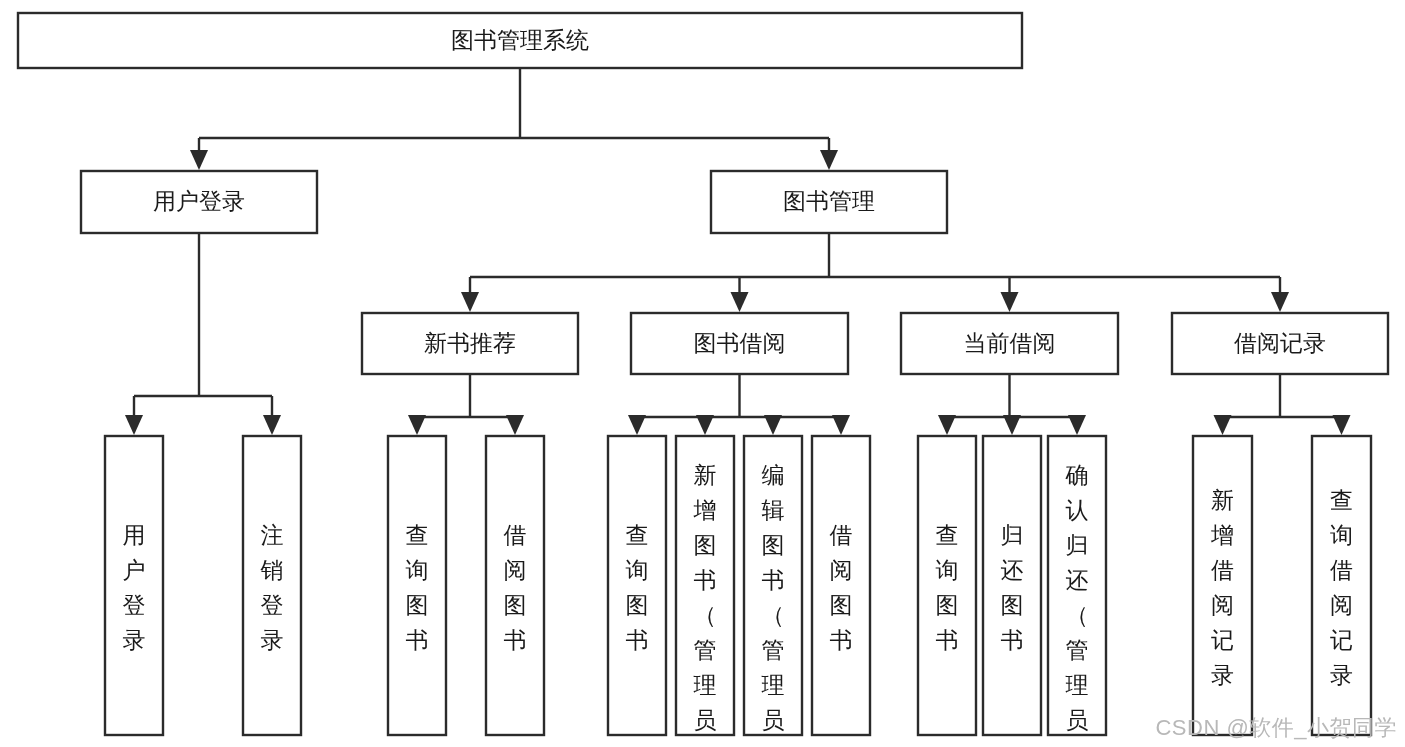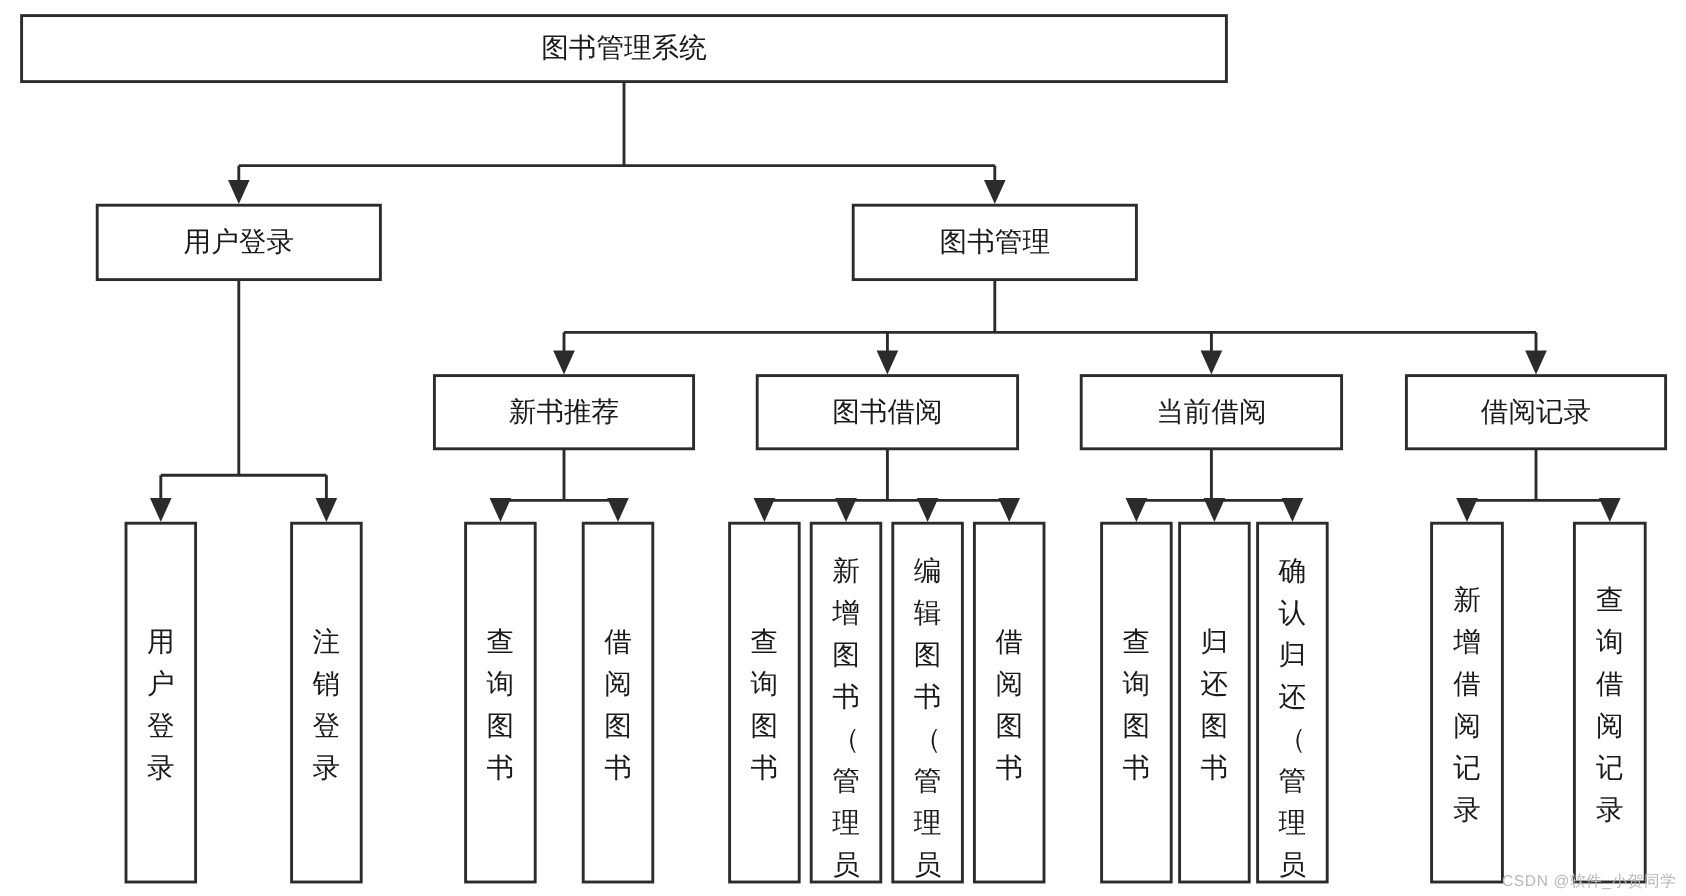--- a/index.html
+++ b/index.html
@@ -53,21 +53,21 @@
   }
   .arrow-head {
     fill: #2b2b2b;
     stroke: none;
   }
   .watermark {
     position: absolute;
     right: 8px;
     bottom: 4px;
     font-family: "Liberation Sans", "DejaVu Sans", sans-serif;
-    font-size: 13px;
+    font-size: 22px;
     color: #b8b8b8;
     letter-spacing: 0.5px;
     white-space: nowrap;
     pointer-events: none;
   }
 </style>
 </head>
 <body>
 
 <div id="diagram-root">

